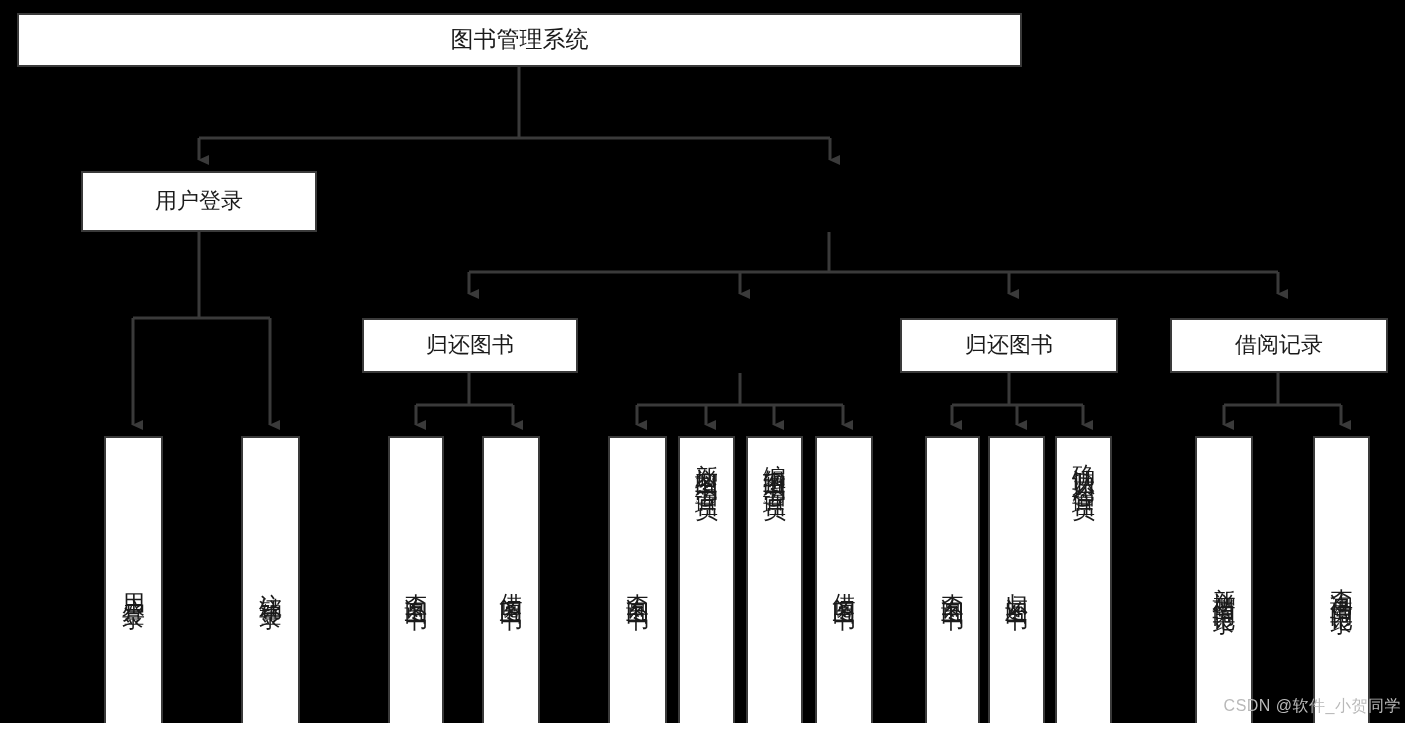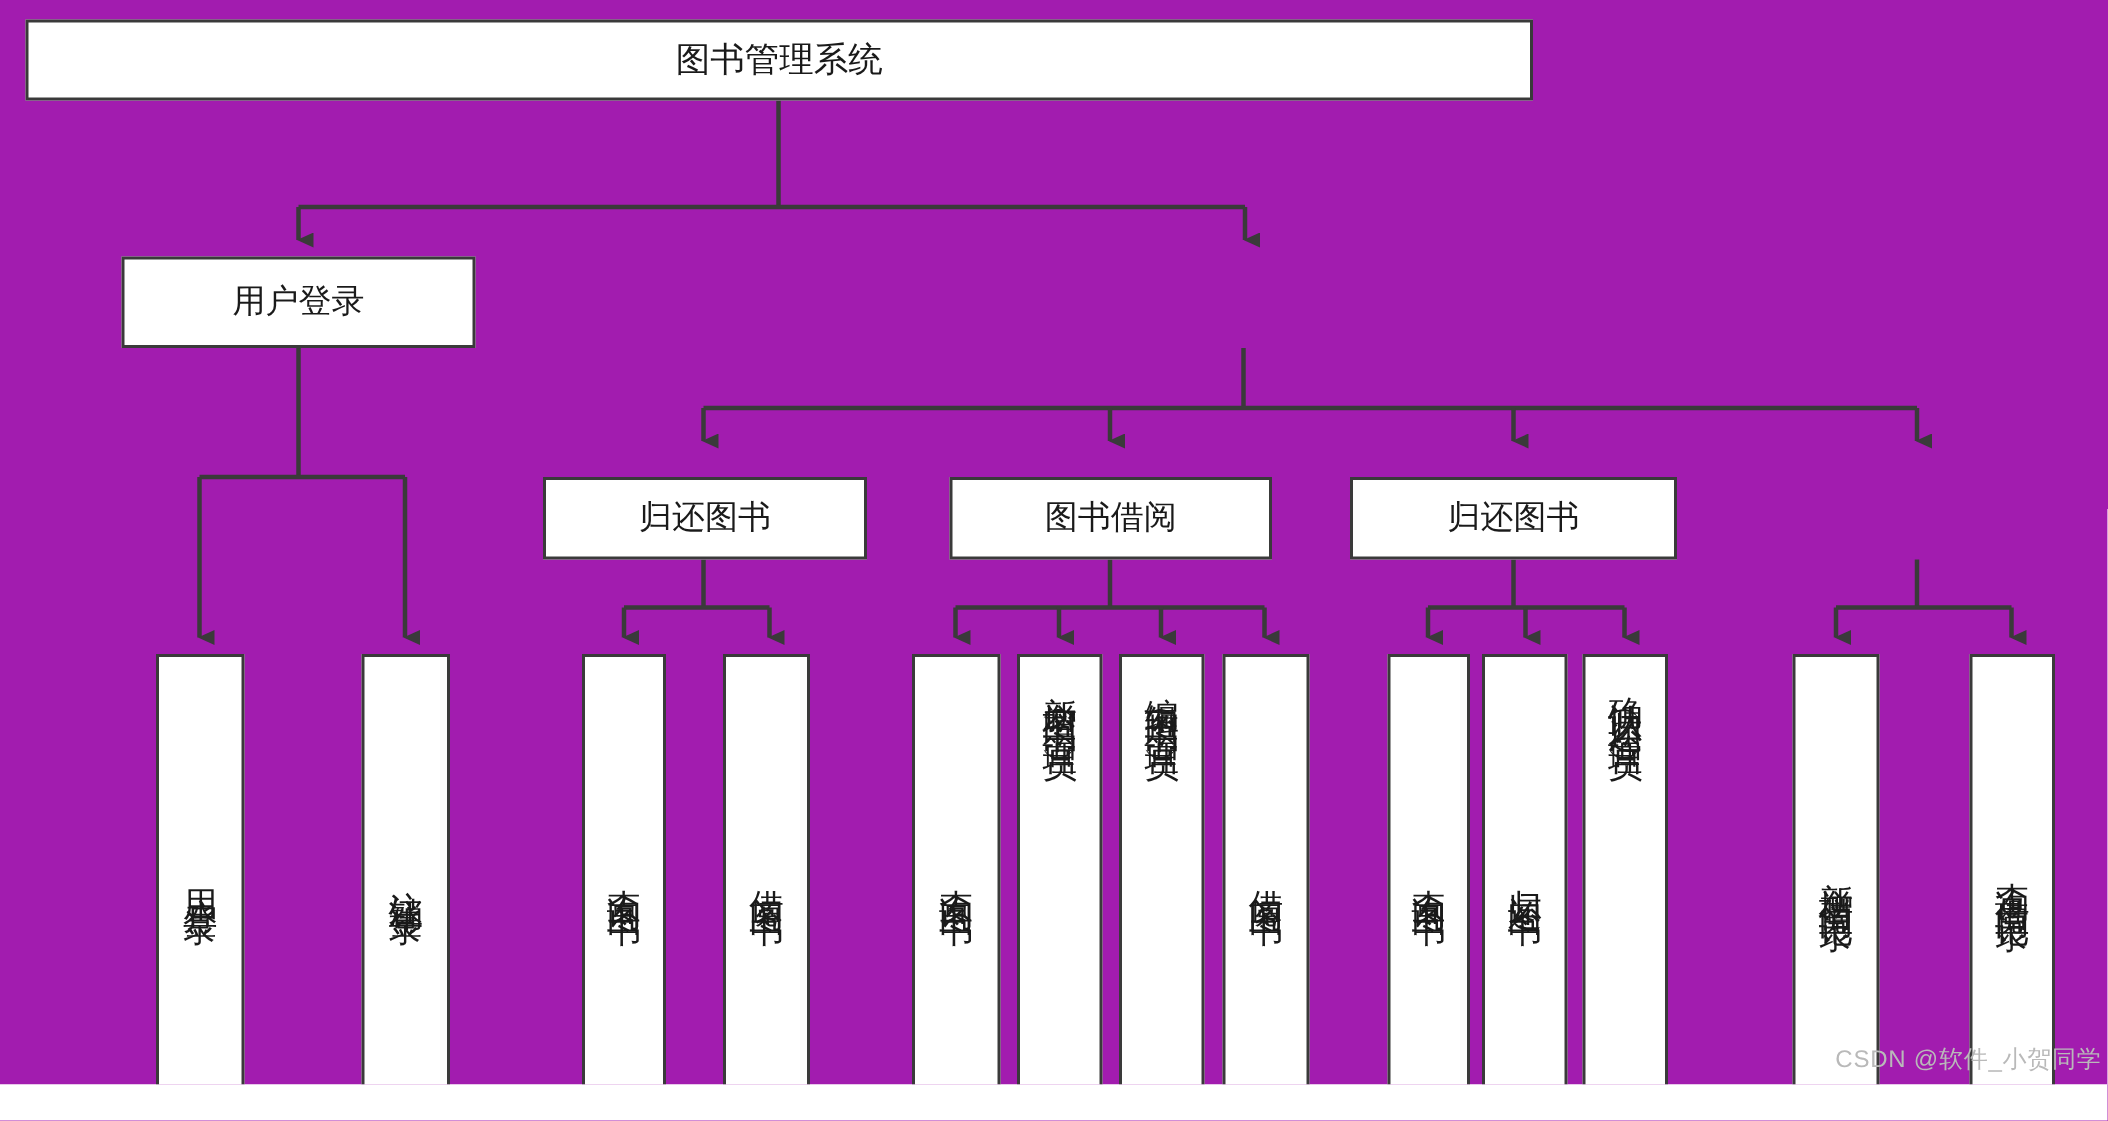--- a/index.html
+++ b/index.html
@@ -7,21 +7,21 @@
     padding: 0;
     background: #ffffff;
   }
   body {
     font-family: "Liberation Sans", "DejaVu Sans", sans-serif;
   }
   #canvas {
     position: relative;
     width: 1405px;
     height: 723px;
-    background: #a21caf;
+    background: #000000;
     overflow: hidden;
   }
   svg.edges {
     position: absolute;
     left: 0;
     top: 0;
     width: 1405px;
     height: 747px;
     pointer-events: none;
   }
@@ -138,28 +138,28 @@
 
   <div class="node h" style="left:81px; top:171px; width:236px; height:61px;">
     <span class="nlabel">用户登录</span>
   </div>
 
 
   <div class="node h" style="left:362px; top:318px; width:216px; height:55px;">
     <span class="nlabel">归还图书</span>
   </div>
 
-  <div class="node h" style="left:633px; top:318px; width:215px; height:55px;">
-    <span class="nlabel">图书借阅</span>
-  </div>
 
   <div class="node h" style="left:900px; top:318px; width:218px; height:55px;">
     <span class="nlabel">归还图书</span>
   </div>
 
+  <div class="node h" style="left:1170px; top:318px; width:218px; height:55px;">
+    <span class="nlabel">借阅记录</span>
+  </div>
 
   <div class="node v mid" style="left:104px; top:436px; width:59px; height:297px;">
     <span class="nlabel">用户登录</span>
   </div>
 
   <div class="node v mid" style="left:241px; top:436px; width:59px; height:297px;">
     <span class="nlabel">注销登录</span>
   </div>
 
   <div class="node v mid" style="left:388px; top:436px; width:56px; height:297px;">

